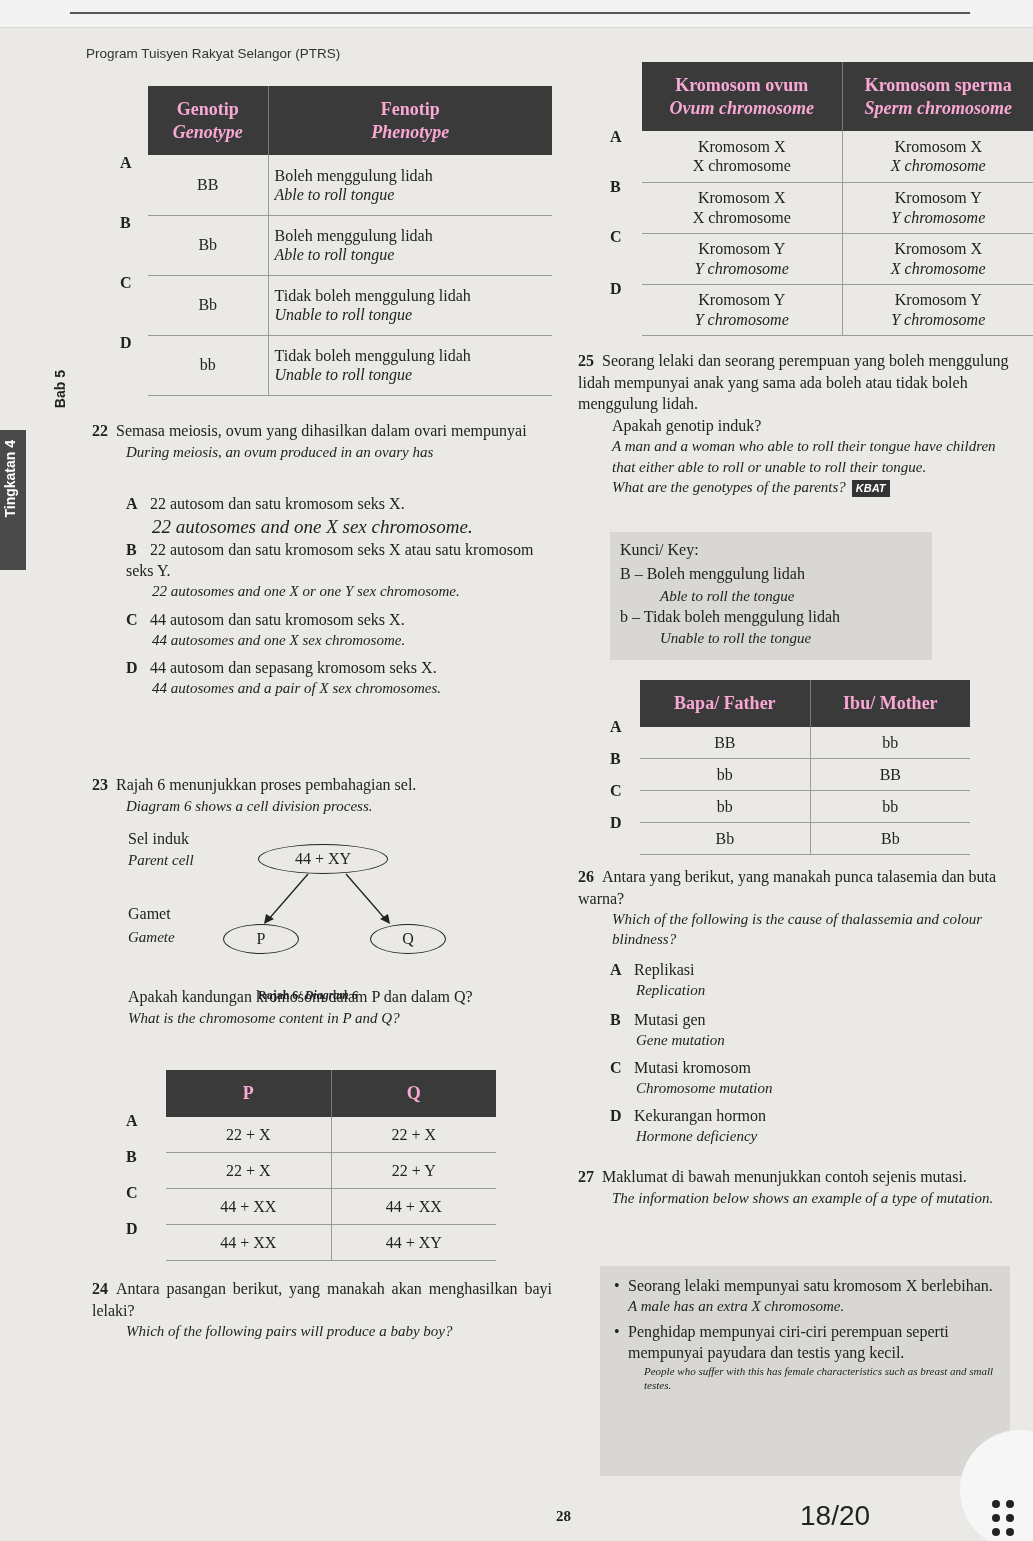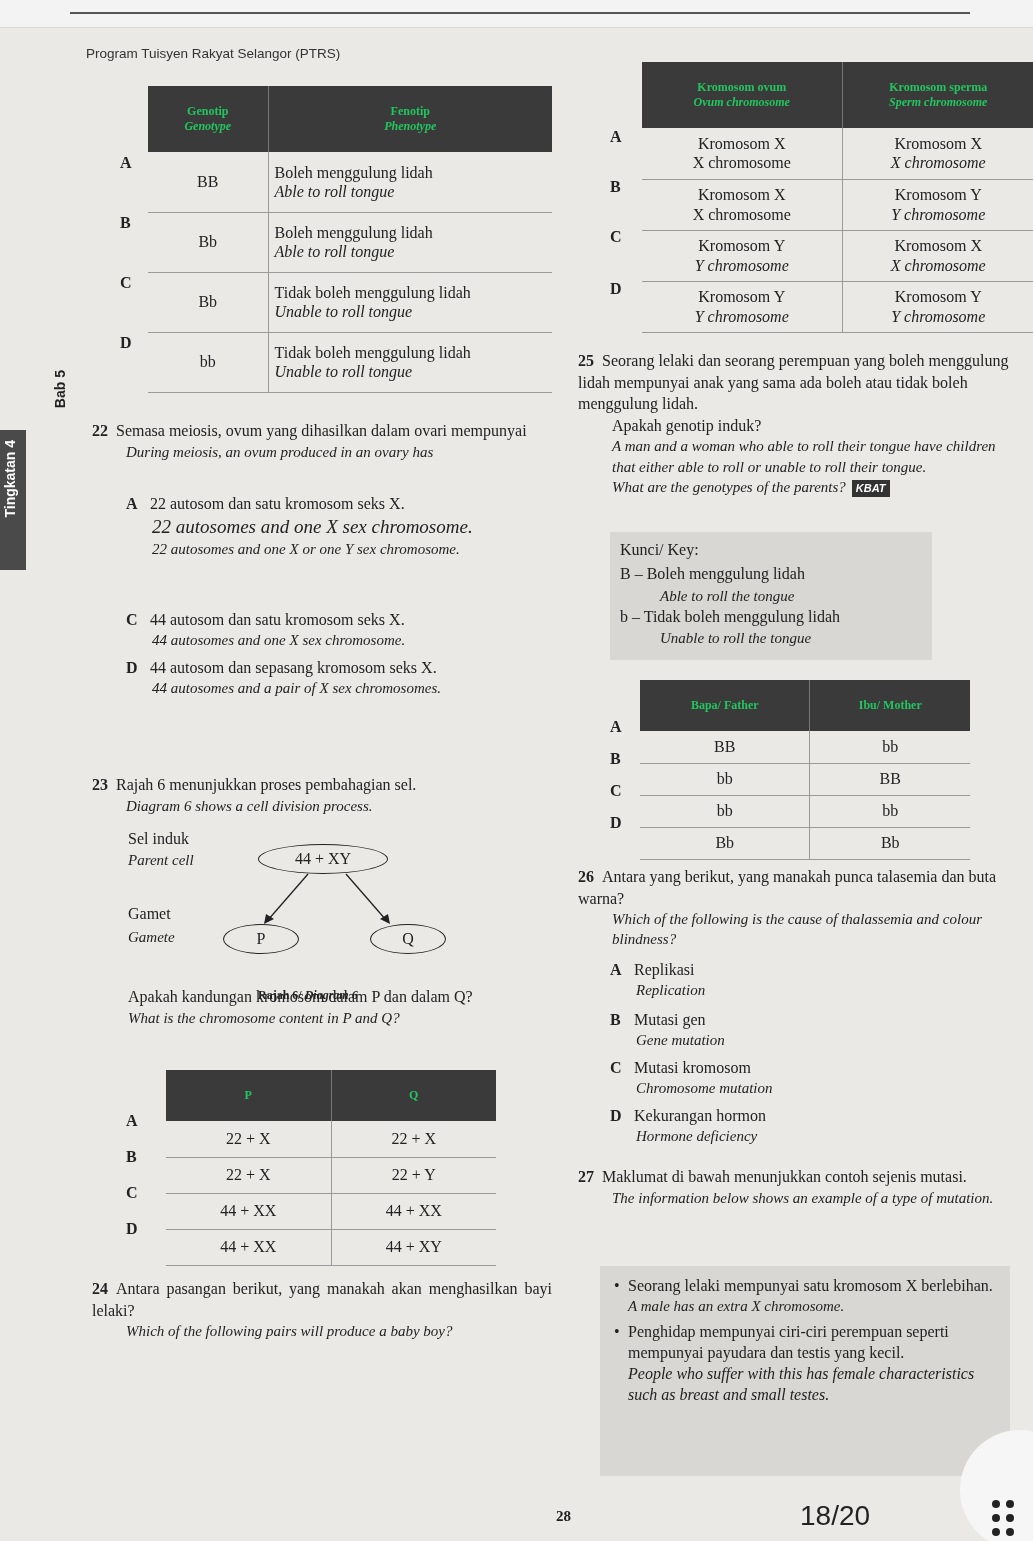--- a/index.html
+++ b/index.html
@@ -11,21 +11,21 @@
 
   .page { position: absolute; left: 0; top: 28px; width: 1033px; height: 1513px; background: #ebe9e6; }
 
   .header { position: absolute; left: 86px; top: 46px; font-family: "Liberation Sans", sans-serif; font-size: 13.5px; color: #333; }
 
   .side-tab { position: absolute; left: 0; top: 430px; width: 26px; height: 140px; background: #4a4a4a; }
   .side-tab span { position: absolute; left: 2px; top: 10px; writing-mode: vertical-rl; transform: rotate(180deg); font-size: 14px; color: #fff; font-family: "Liberation Sans", sans-serif; font-weight: bold; }
   .bab { position: absolute; left: 52px; top: 370px; writing-mode: vertical-rl; transform: rotate(180deg); font-size: 14px; font-weight: bold; font-family: "Liberation Sans", sans-serif; }
 
   table { border-collapse: collapse; }
-  .tbl th { background: #3a3a3a; color: #22c55e; font-weight: bold; font-size: 12px; padding: 18px 6px; line-height: 1.25; }
+  .tbl th { background: #3a3a3a; color: #f9a8d4; font-weight: bold; font-size: 18px; padding: 12px 6px; line-height: 1.25; }
   .tbl td { border-bottom: 1px solid #9a9a9a; font-size: 16px; padding: 3px 6px; line-height: 1.2; background: #ebe9e6; }
   .tbl td.vl { border-right: 1px solid #9a9a9a; }
   .tbl th.vl { border-right: 1px solid #777; }
   .it { font-style: italic; }
   .opt-label { position: absolute; font-weight: bold; font-size: 16px; }
 
   .q { position: absolute; font-size: 16px; line-height: 1.35; }
   .q .num { font-weight: bold; display: inline-block; width: 24px; }
   .q .en { font-style: italic; }
   .opt { position: absolute; font-size: 16px; line-height: 1.3; }
@@ -175,20 +175,21 @@
 
 <div class="q" style="left:92px;top:420px;width:460px;">
   <div><span class="num">22</span><span>Semasa meiosis, ovum yang dihasilkan dalam ovari mempunyai</span></div>
   <div class="en" style="padding-left:34px;font-size:15px;">During meiosis, an ovum produced in an ovary has</div>
 </div>
 <div class="opt" style="left:126px;top:494px;width:420px;">
     <div><b>A</b><span>22 autosom dan satu kromosom seks X.</span></div>
     <div class="it" style="padding-left:26px;font-size:19px;">22 autosomes and one X sex chromosome.</div>
   </div>
 <div class="opt" style="left:126px;top:540px;width:420px;">
+    <div><b>B</b><span>22 autosom dan satu kromosom seks X atau satu kromosom seks Y.</span></div>
     <div class="it" style="padding-left:26px;font-size:15px;">22 autosomes and one X or one Y sex chromosome.</div>
   </div>
 <div class="opt" style="left:126px;top:610px;width:420px;">
     <div><b>C</b><span>44 autosom dan satu kromosom seks X.</span></div>
     <div class="it" style="padding-left:26px;font-size:15px;">44 autosomes and one X sex chromosome.</div>
   </div>
 <div class="opt" style="left:126px;top:658px;width:420px;">
     <div><b>D</b><span>44 autosom dan sepasang kromosom seks X.</span></div>
     <div class="it" style="padding-left:26px;font-size:15px;">44 autosomes and a pair of X sex chromosomes.</div>
   </div>
@@ -332,21 +333,21 @@
   <div class="en" style="padding-left:34px;font-size:15px;">The information below shows an example of a type of mutation.</div>
 </div>
 
 <div class="infobox">
   <div class="b">
       <div>Seorang lelaki mempunyai satu kromosom X berlebihan.</div>
       <div class="it" style="font-size:15px;">A male has an extra X chromosome.</div>
     </div>
   <div class="b" style="margin-top:6px;">
       <div>Penghidap mempunyai ciri-ciri perempuan seperti mempunyai payudara dan testis yang kecil.</div>
-      <div class="it" style="font-size:16px;">People who suffer with this has female characteristics such as breast and small testes.</div>
+      <div class="it" style="font-size:11px;margin-left:16px;">People who suffer with this has female characteristics such as breast and small testes.</div>
     </div>
 </div>
 
 <div class="pagenum">28</div>
 <div class="corner"></div>
 <div class="counter">18/20</div>
 <div class="dots">
   <i style="left:2px;top:4px;"></i>
     <i style="left:16px;top:4px;"></i>
   <i style="left:2px;top:18px;"></i>

